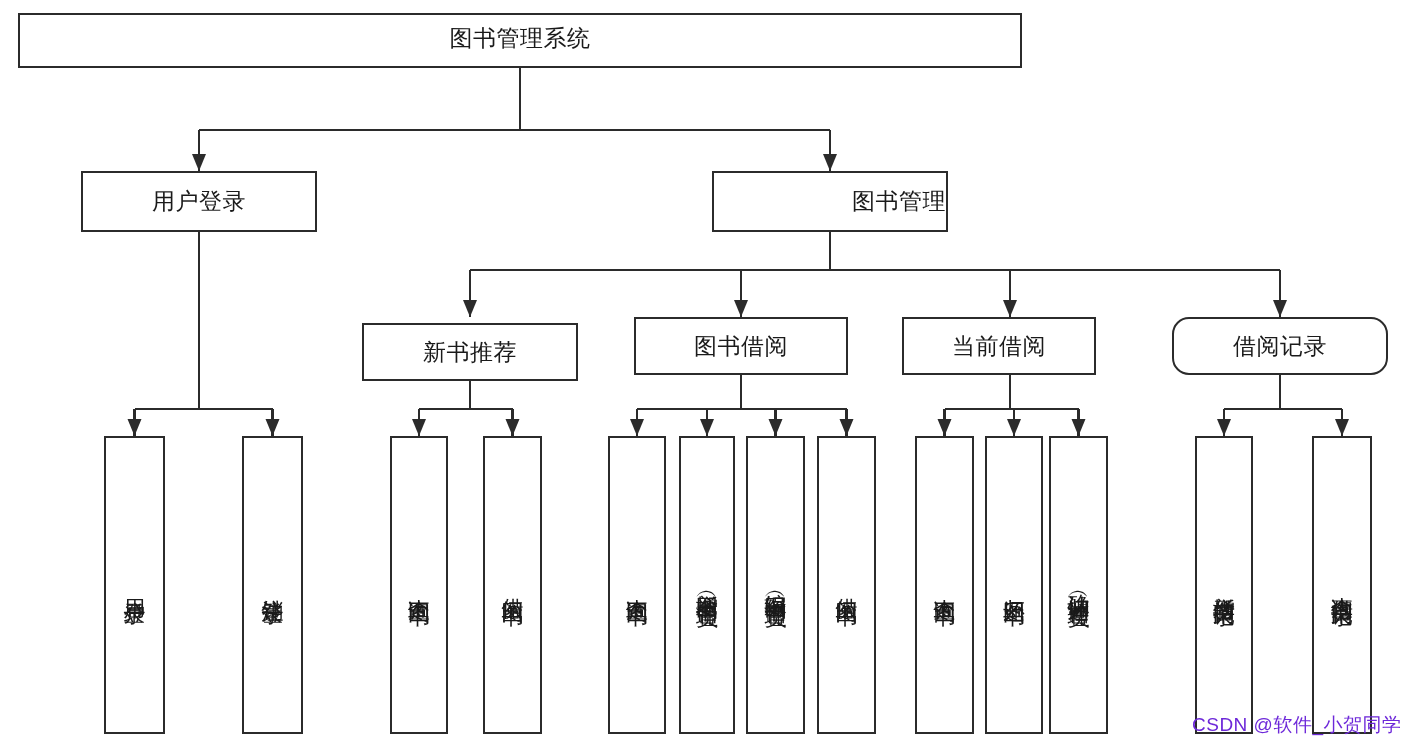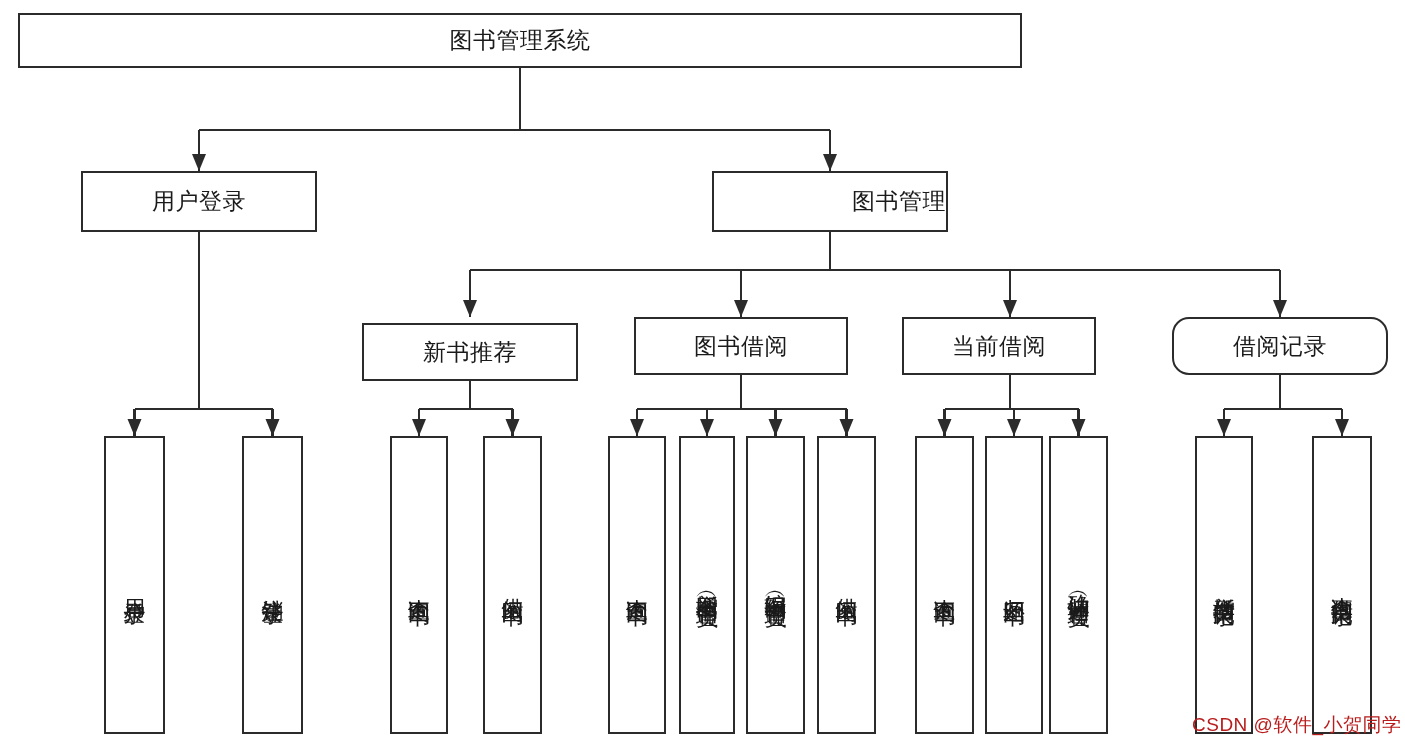--- a/index.html
+++ b/index.html
@@ -125,21 +125,21 @@
       <line x1="1078.5" y1="409" x2="1078.5" y2="436" stroke="#2b2b2b" stroke-width="2.5" shape-rendering="crispEdges"></line>
       <polygon points="1071.5,419 1085.5,419 1078.5,436" fill="#2b2b2b"></polygon>
       <line x1="1280" y1="375" x2="1280" y2="409" stroke="#2b2b2b" stroke-width="2.5" shape-rendering="crispEdges"></line>
       <line x1="1224" y1="409" x2="1342" y2="409" stroke="#2b2b2b" stroke-width="2.5" shape-rendering="crispEdges"></line>
       <line x1="1224" y1="409" x2="1224" y2="436" stroke="#2b2b2b" stroke-width="2.5" shape-rendering="crispEdges"></line>
       <polygon points="1217,419 1231,419 1224,436" fill="#2b2b2b"></polygon>
       <line x1="1342" y1="409" x2="1342" y2="436" stroke="#2b2b2b" stroke-width="2.5" shape-rendering="crispEdges"></line>
       <polygon points="1335,419 1349,419 1342,436" fill="#2b2b2b"></polygon>
     </svg>
   <div id="nodes-layer">
-      <div class="node horizontal root" style="left: 18px; top: 13px; width: 1004px; height: 55px;">
+      <div class="node horizontal root" style="left: 18px; top: 13px; width: 1004px; height: 55px; font-family: Liberation Mono, monospace;">
         <span class="label">图书管理系统</span>
       </div>
       <div class="node horizontal" style="left: 81px; top: 171px; width: 236px; height: 61px;">
         <span class="label">用户登录</span>
       </div>
       <div class="node horizontal" style="left: 712px; top: 171px; width: 236px; height: 61px; justify-content: flex-end;">
         <span class="label">图书管理</span>
       </div>
       <div class="node horizontal" style="left: 362px; top: 323px; width: 216px; height: 58px;">
         <span class="label">新书推荐</span>
@@ -186,14 +186,14 @@
       <div class="node vertical" style="left: 1049px; top: 436px; width: 59px; height: 298px;">
         <span class="label">确认归还（管理员）</span>
       </div>
       <div class="node vertical" style="left: 1195px; top: 436px; width: 58px; height: 298px;">
         <span class="label">新增借阅记录</span>
       </div>
       <div class="node vertical" style="left: 1312px; top: 436px; width: 60px; height: 298px;">
         <span class="label">查询借阅记录</span>
       </div>
     </div>
-  <div id="watermark" style="left: 1192px; top: 712px; color: #b91c1c;">CSDN @软件_小贺同学</div>
+  <div id="watermark" style="left: 1192px; top: 712px; color: #6d28d9;">CSDN @软件_小贺同学</div>
 </div>
 
 </body></html>

